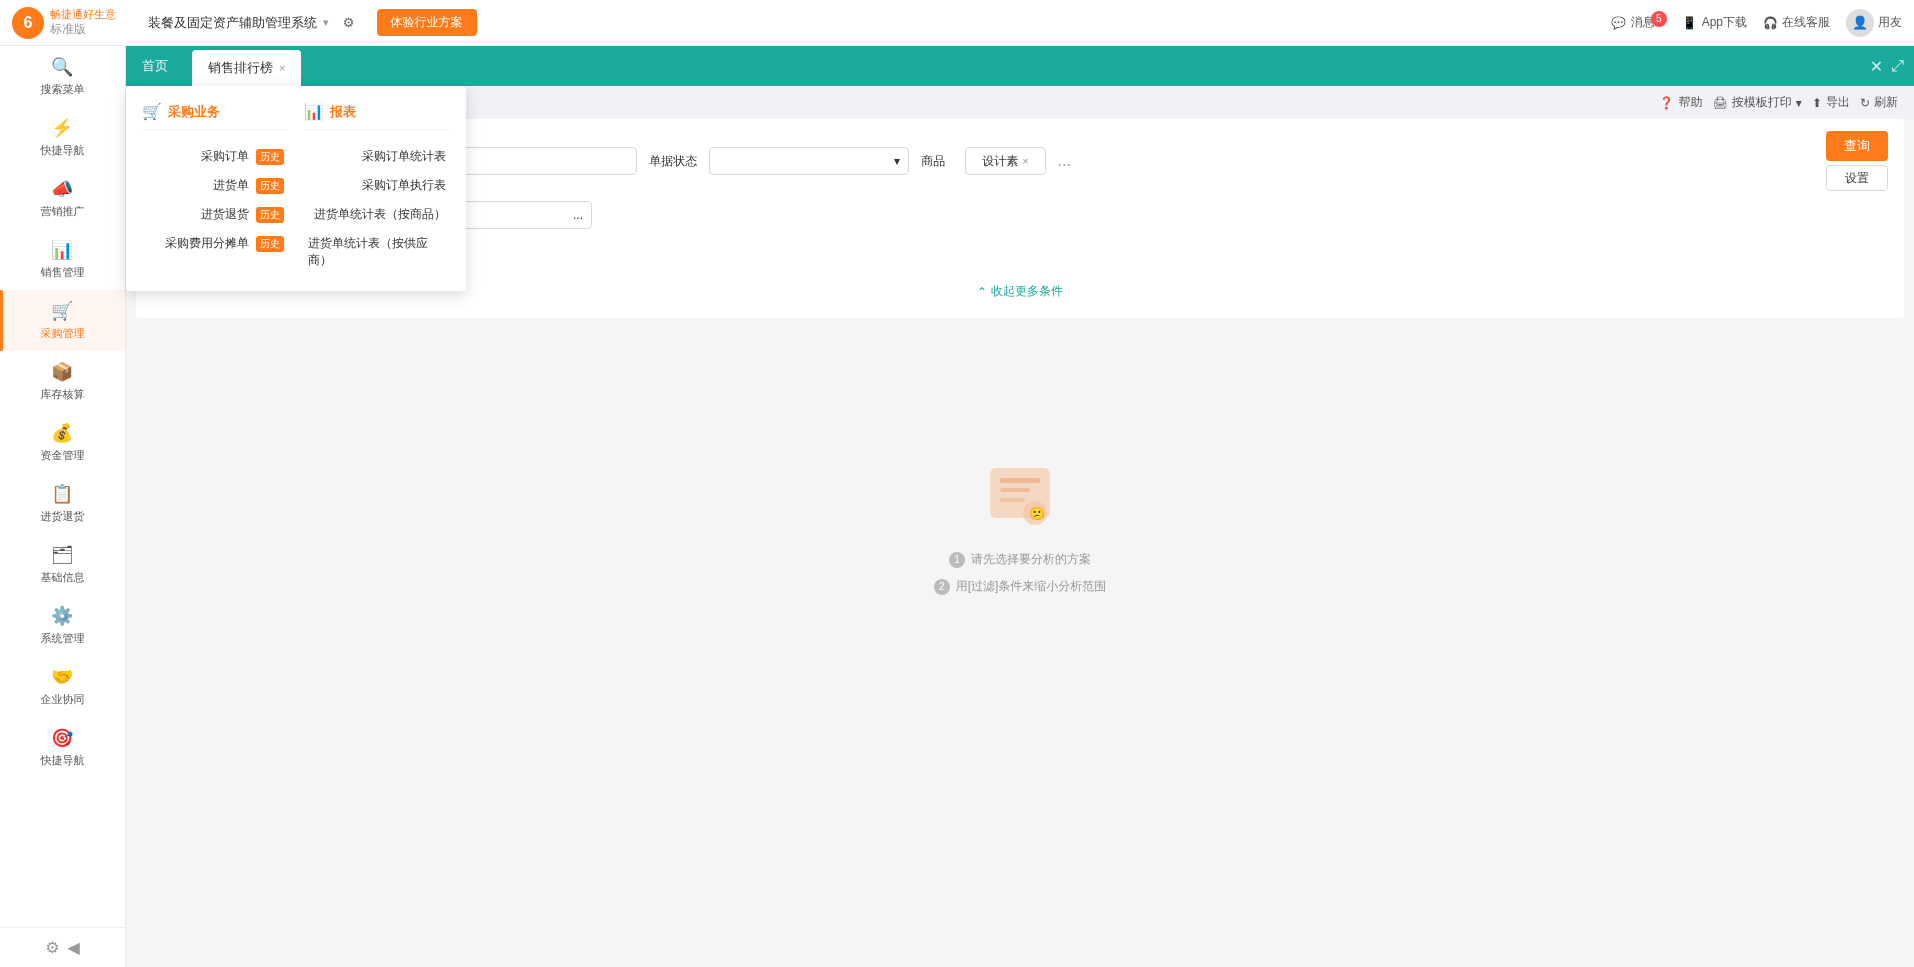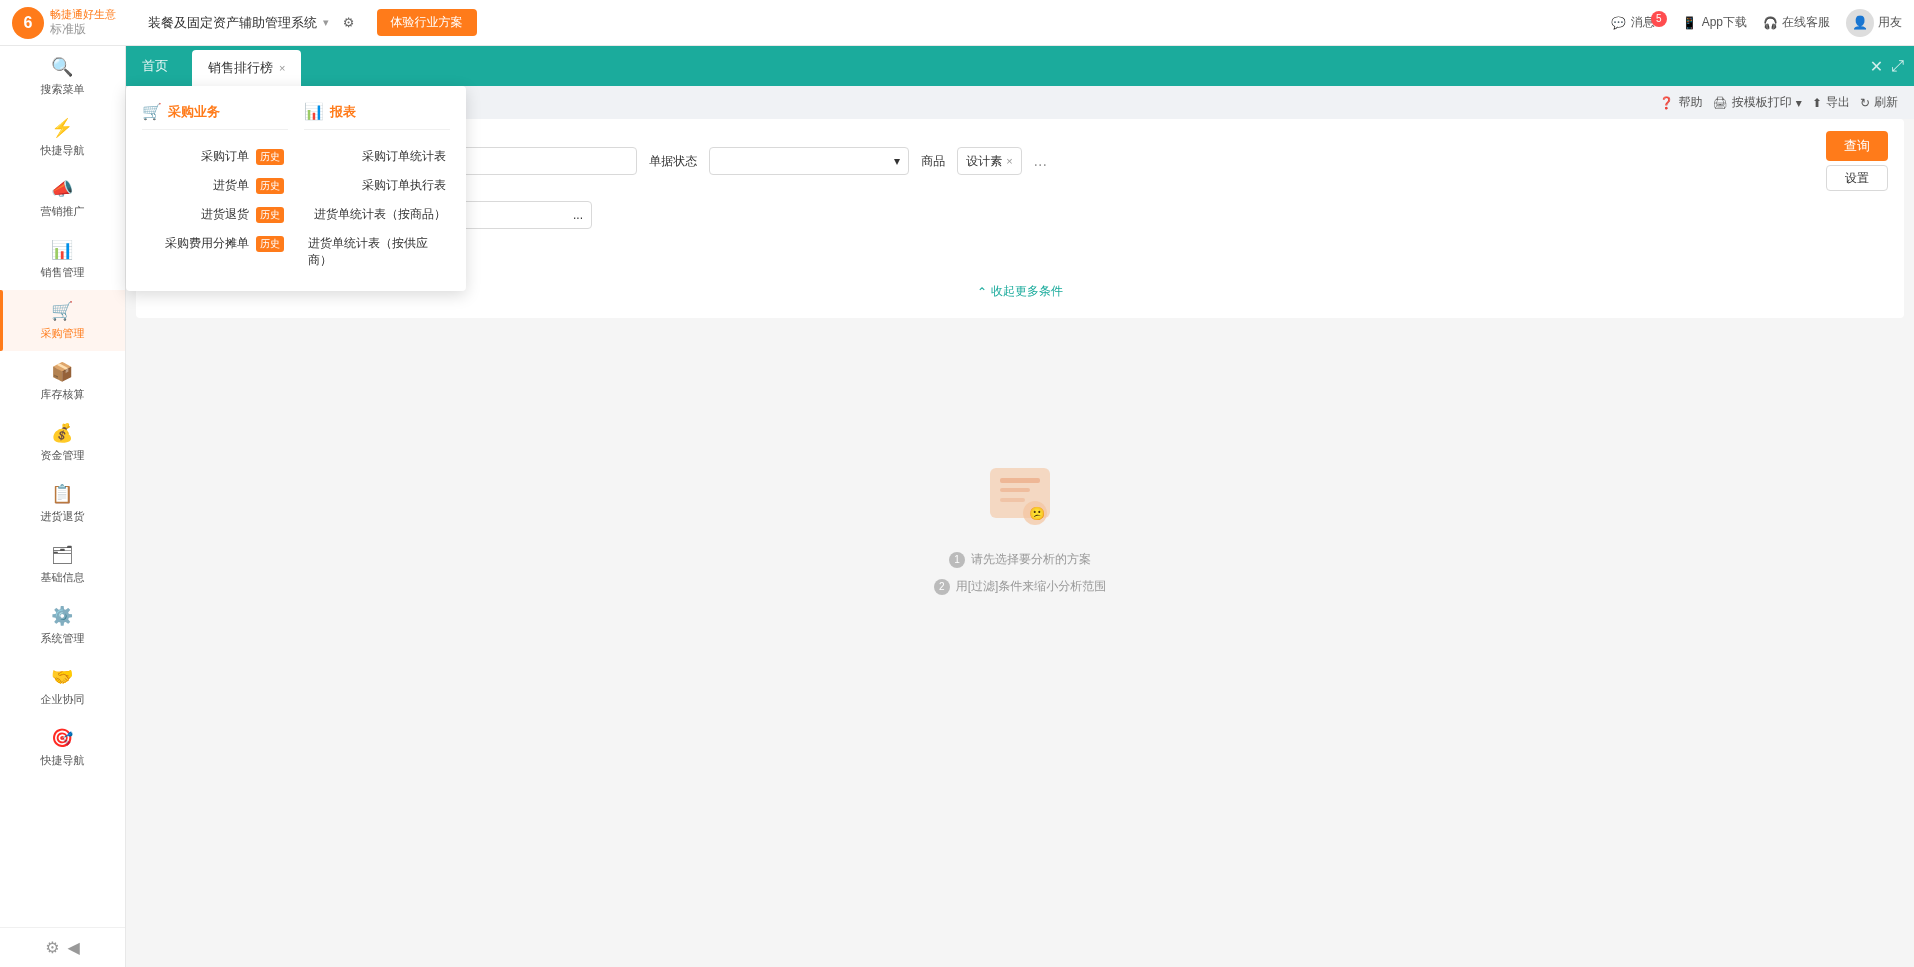--- a/index.html
+++ b/index.html
@@ -45,21 +45,21 @@
     .tab-close { font-size: 11px; color: #999; cursor: pointer; }
     .tab-right-btns { margin-left: auto; display: flex; align-items: center; gap: 8px; padding-right: 10px; }
     .tab-btn { color: rgba(255,255,255,0.8); cursor: pointer; font-size: 16px; }
 
     
     .filter-section { background: #fff; margin: 10px; padding: 12px 16px; border-radius: 4px; }
     .filter-row { display: flex; align-items: center; gap: 12px; margin-bottom: 10px; flex-wrap: wrap; }
     .filter-label { color: #333; font-size: 12px; white-space: nowrap; }
     .filter-input { border: 1px solid #d9d9d9; border-radius: 4px; padding: 4px 8px; font-size: 12px; color: #333; min-width: 160px; height: 28px; }
     .filter-select { border: 1px solid #d9d9d9; border-radius: 4px; padding: 4px 8px; font-size: 12px; color: #333; height: 28px; min-width: 120px; display: flex; align-items: center; justify-content: space-between; cursor: pointer; }
-    .filter-tag { background: #fff; border: 1px solid #d9d9d9; border-radius: 4px; padding: 2px 8px; font-size: 12px; color: #333; display: flex; align-items: center; gap: 4px; height: 28px; }
+    .filter-tag { background: #fff; border: 1px solid #d9d9d9; border-radius: 4px; padding: 2px 16px; font-size: 12px; color: #333; display: flex; align-items: center; gap: 4px; height: 28px; margin-left: 8px; }
     .tag-close { color: #999; cursor: pointer; font-size: 11px; }
     .filter-dots { color: #999; font-size: 16px; cursor: pointer; }
     .action-btns { display: flex; flex-direction: column; gap: 4px; margin-left: auto; }
     .btn-query { background: #ff7b1a; color: white; border: none; padding: 6px 18px; border-radius: 4px; cursor: pointer; font-size: 13px; height: 30px; }
     .btn-settings { background: #fff; color: #333; border: 1px solid #d9d9d9; padding: 4px 12px; border-radius: 4px; cursor: pointer; font-size: 12px; height: 26px; }
     .collapse-btn { display: flex; align-items: center; justify-content: center; gap: 4px; color: #1bab9c; font-size: 12px; cursor: pointer; padding: 6px 0; }
 
     
     .page-toolbar { display: flex; align-items: center; justify-content: flex-end; gap: 10px; padding: 8px 16px; background: #f0f2f5; }
     .toolbar-btn { display: flex; align-items: center; gap: 4px; font-size: 12px; color: #555; cursor: pointer; background: none; border: none; }

